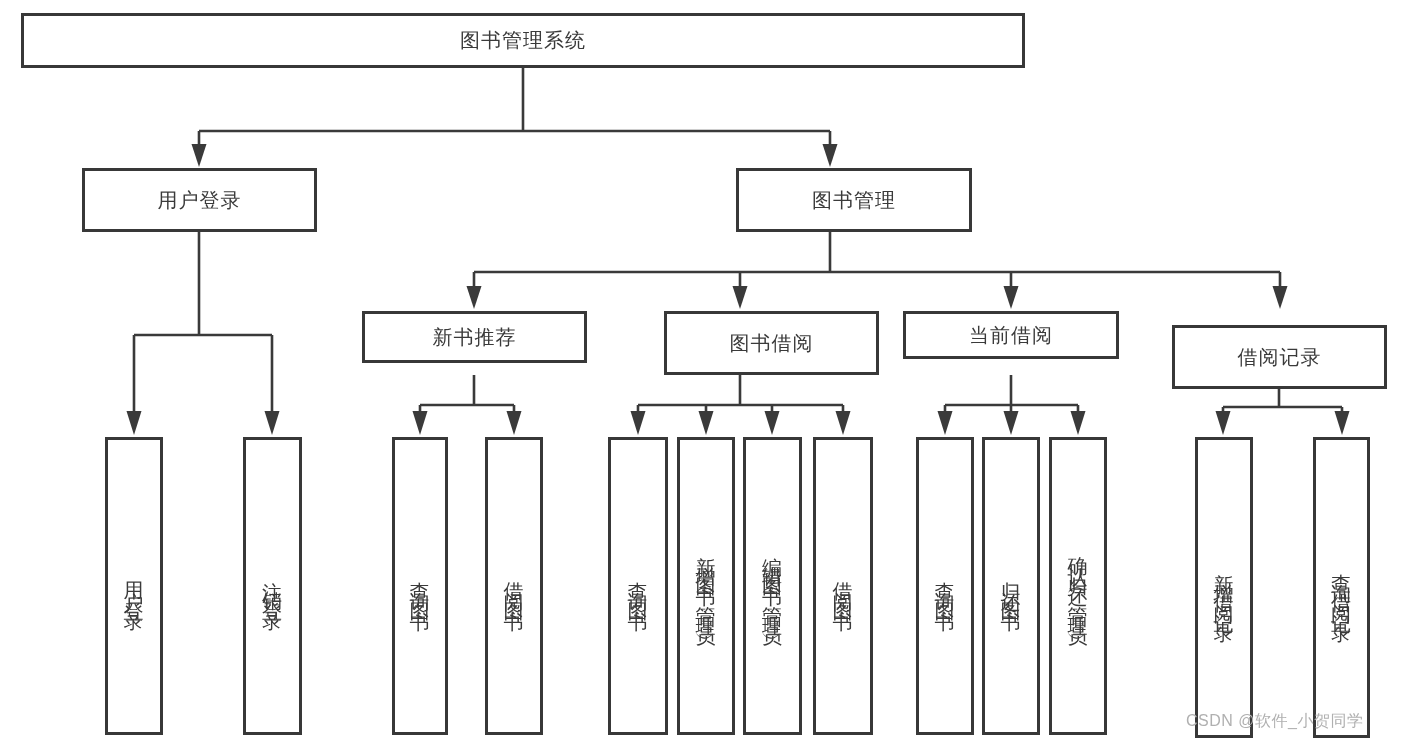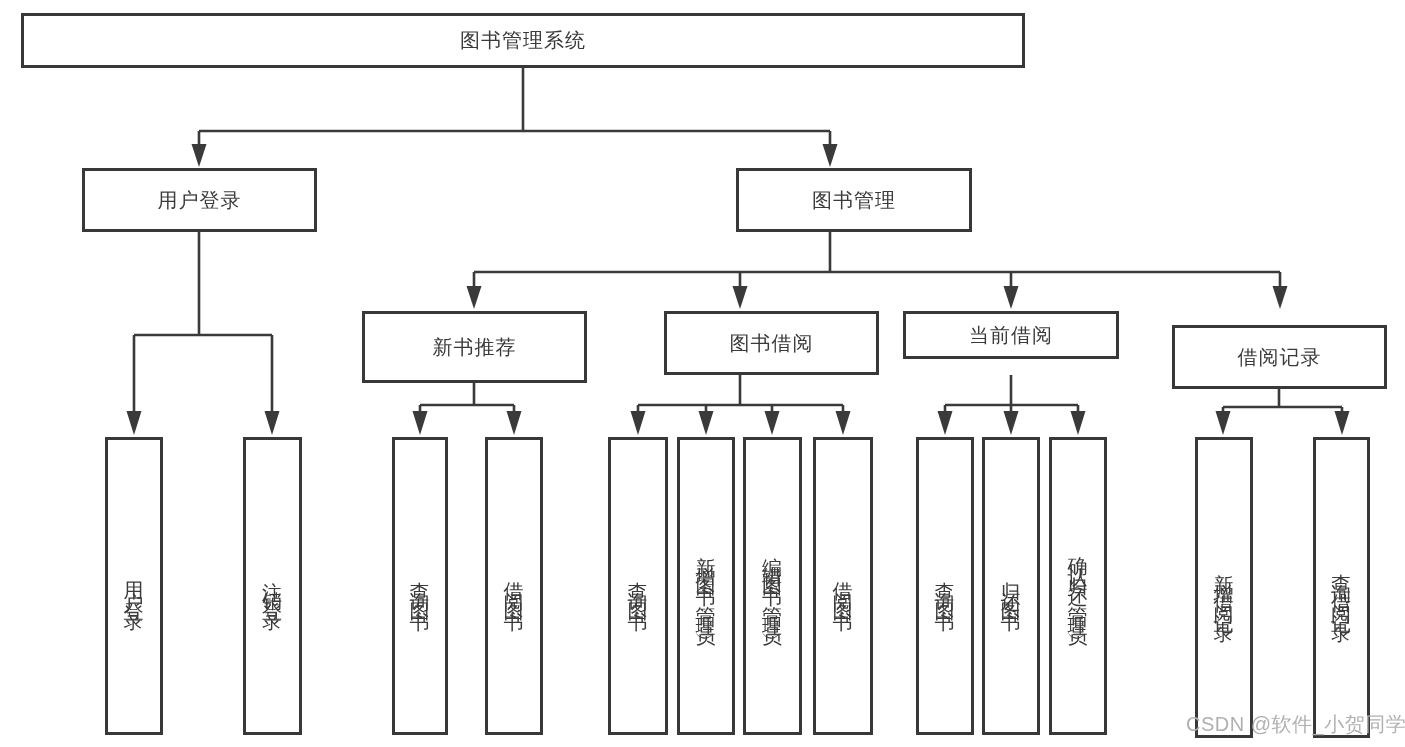--- a/index.html
+++ b/index.html
@@ -17,21 +17,21 @@
     position:absolute;box-sizing:border-box;border:3px solid #383838;background:#ffffff;
     display:flex;align-items:center;justify-content:center;z-index:2;
   }
   .vtext{
     writing-mode:vertical-rl;text-orientation:mixed;
     font-size:20px;letter-spacing:10px;line-height:1;color:#3a3a3a;
     white-space:nowrap;
   }
   .watermark{
     position:absolute;left:1186px;top:711px;z-index:5;
-    font-size:20px;color:#b0b0b0;letter-spacing:0.5px;white-space:nowrap;
+    font-size:16px;color:#b0b0b0;letter-spacing:0.5px;white-space:nowrap;
   }
 </style>
 </head>
 <body>
 
 <div class="canvas">
 
   <svg class="wires" width="1405" height="747" viewBox="0 0 1405 747">
     <g stroke="#3a3a3a" stroke-width="2.6" fill="none">
 
@@ -79,21 +79,21 @@
     <span>图书管理系统</span>
   </div>
 
   <div class="node" style="left:82px;top:168px;width:235px;height:64px;">
     <span>用户登录</span>
   </div>
   <div class="node" style="left:712px;top:168px;width:236px;height:64px;margin-left:24px;">
     <span>图书管理</span>
   </div>
 
-  <div class="node" style="left:362px;top:311px;width:225px;height:72px;align-items:center;">
+  <div class="node" style="left:362px;top:311px;width:225px;height:52px;align-items:center;">
     <span>新书推荐</span>
   </div>
   <div class="node" style="left:632px;top:311px;width:215px;height:64px;margin-left:32px;">
     <span>图书借阅</span>
   </div>
   <div class="node" style="left:903px;top:311px;width:216px;height:48px;">
     <span>当前借阅</span>
   </div>
   <div class="node" style="left:1172px;top:325px;width:215px;height:64px;text-align:right;">
     <span>借阅记录</span>

